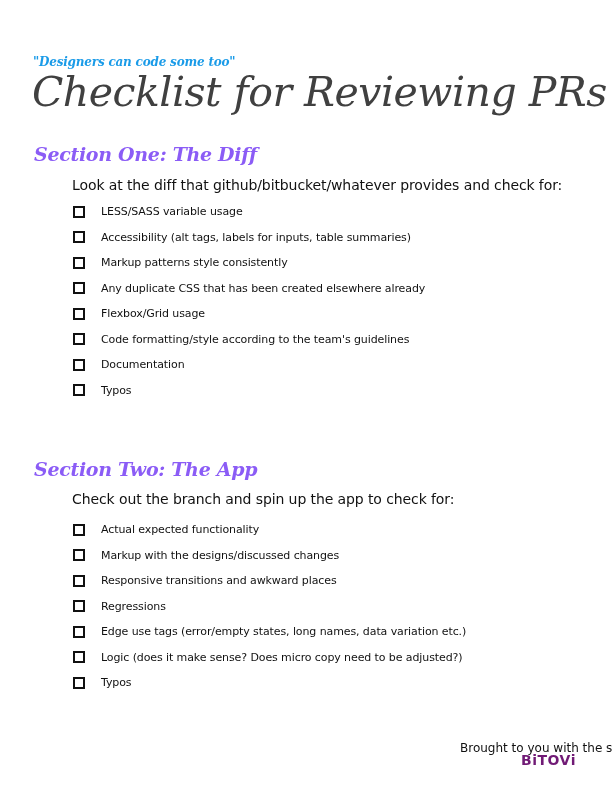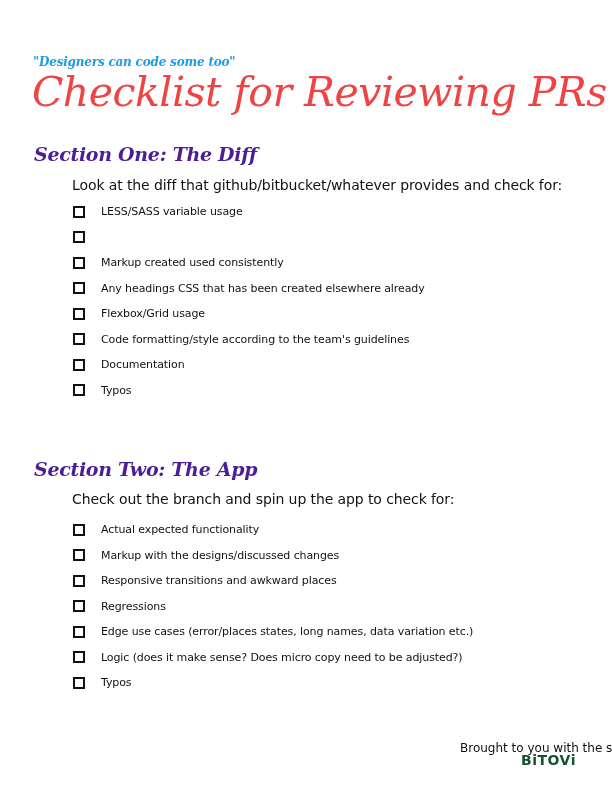--- a/index.html
+++ b/index.html
@@ -1,50 +1,51 @@
 <!DOCTYPE html>
 <html><head>
   <meta charset="utf-8">
   <style>
     html, body { margin: 0; padding: 0; background: #ffffff; }
     body { width: 612px; height: 792px; position: relative; overflow: hidden; font-family: "DejaVu Sans", sans-serif; color: #111; }
     .tagline { position: absolute; left: 33px; top: 55px; font-family: "DejaVu Serif", serif; font-style: italic; font-weight: bold; font-size: 12px; color: #1a9be8; letter-spacing: -0.2px; }
-    .title { position: absolute; left: 32px; top: 68px; font-family: "DejaVu Serif", serif; font-style: italic; font-size: 41px; color: #ef4444; letter-spacing: -0.5px; white-space: nowrap; }
-    .section-title { position: absolute; left: 34px; font-family: "DejaVu Serif", serif; font-style: italic; font-weight: bold; font-size: 19px; color: #4c1d95; white-space: nowrap; letter-spacing: -0.3px; }
+    .title { position: absolute; left: 32px; top: 68px; font-family: "DejaVu Serif", serif; font-style: italic; font-size: 41px; color: #404040; letter-spacing: -0.5px; white-space: nowrap; }
+    .section-title { position: absolute; left: 34px; font-family: "DejaVu Serif", serif; font-style: italic; font-weight: bold; font-size: 19px; color: #8b5cf6; white-space: nowrap; letter-spacing: -0.3px; }
     .intro { position: absolute; left: 72px; font-size: 14px; color: #111; white-space: nowrap; letter-spacing: -0.1px; }
     .list { position: absolute; left: 73px; margin: 0; padding: 0; list-style: none; }
     .item { height: 25.5px; display: flex; align-items: center; }
     .box { width: 12px; height: 12px; border: 2px solid #111; box-sizing: border-box; margin-right: 16px; flex: none; cursor: pointer; }
     .label { font-size: 11px; white-space: nowrap; letter-spacing: -0.1px; color: #111; }
     .credit { position: absolute; left: 428px; top: 741px; font-size: 12px; color: #111; white-space: nowrap; margin-left: 32px; }
-    .brand { position: absolute; left: 521px; top: 752px; font-family: "DejaVu Sans", sans-serif; font-weight: bold; font-size: 14px; color: #14532d; letter-spacing: 0.5px; }
+    .brand { position: absolute; left: 521px; top: 752px; font-family: "DejaVu Sans", sans-serif; font-weight: bold; font-size: 14px; color: #701a75; letter-spacing: 0.5px; }
   </style>
 </head>
 <body>
 
 <div class="tagline">"Designers can code some too"</div>
 <div class="title">Checklist for Reviewing PRs</div>
 
 <div class="section-title" style="top:143px;">Section One: The Diff</div>
 <div class="intro" style="top:177px;">Look at the diff that github/bitbucket/whatever provides and check for:</div>
 <ul class="list" style="top:199px;">
   <li class="item">
       <span class="box"></span>
       <span class="label">LESS/SASS variable usage</span>
     </li>
   <li class="item">
       <span class="box"></span>
+      <span class="label">Accessibility (alt tags, labels for inputs, table summaries)</span>
     </li>
   <li class="item">
       <span class="box"></span>
-      <span class="label">Markup created used consistently</span>
+      <span class="label">Markup patterns style consistently</span>
     </li>
   <li class="item">
       <span class="box"></span>
-      <span class="label">Any headings CSS that has been created elsewhere already</span>
+      <span class="label">Any duplicate CSS that has been created elsewhere already</span>
     </li>
   <li class="item">
       <span class="box"></span>
       <span class="label">Flexbox/Grid usage</span>
     </li>
   <li class="item">
       <span class="box"></span>
       <span class="label">Code formatting/style according to the team's guidelines</span>
     </li>
   <li class="item">
@@ -71,21 +72,21 @@
   <li class="item">
       <span class="box"></span>
       <span class="label">Responsive transitions and awkward places</span>
     </li>
   <li class="item">
       <span class="box"></span>
       <span class="label">Regressions</span>
     </li>
   <li class="item">
       <span class="box"></span>
-      <span class="label">Edge use cases (error/places states, long names, data variation etc.)</span>
+      <span class="label">Edge use tags (error/empty states, long names, data variation etc.)</span>
     </li>
   <li class="item">
       <span class="box"></span>
       <span class="label">Logic (does it make sense? Does micro copy need to be adjusted?)</span>
     </li>
   <li class="item">
       <span class="box"></span>
       <span class="label">Typos</span>
     </li>
 </ul>

